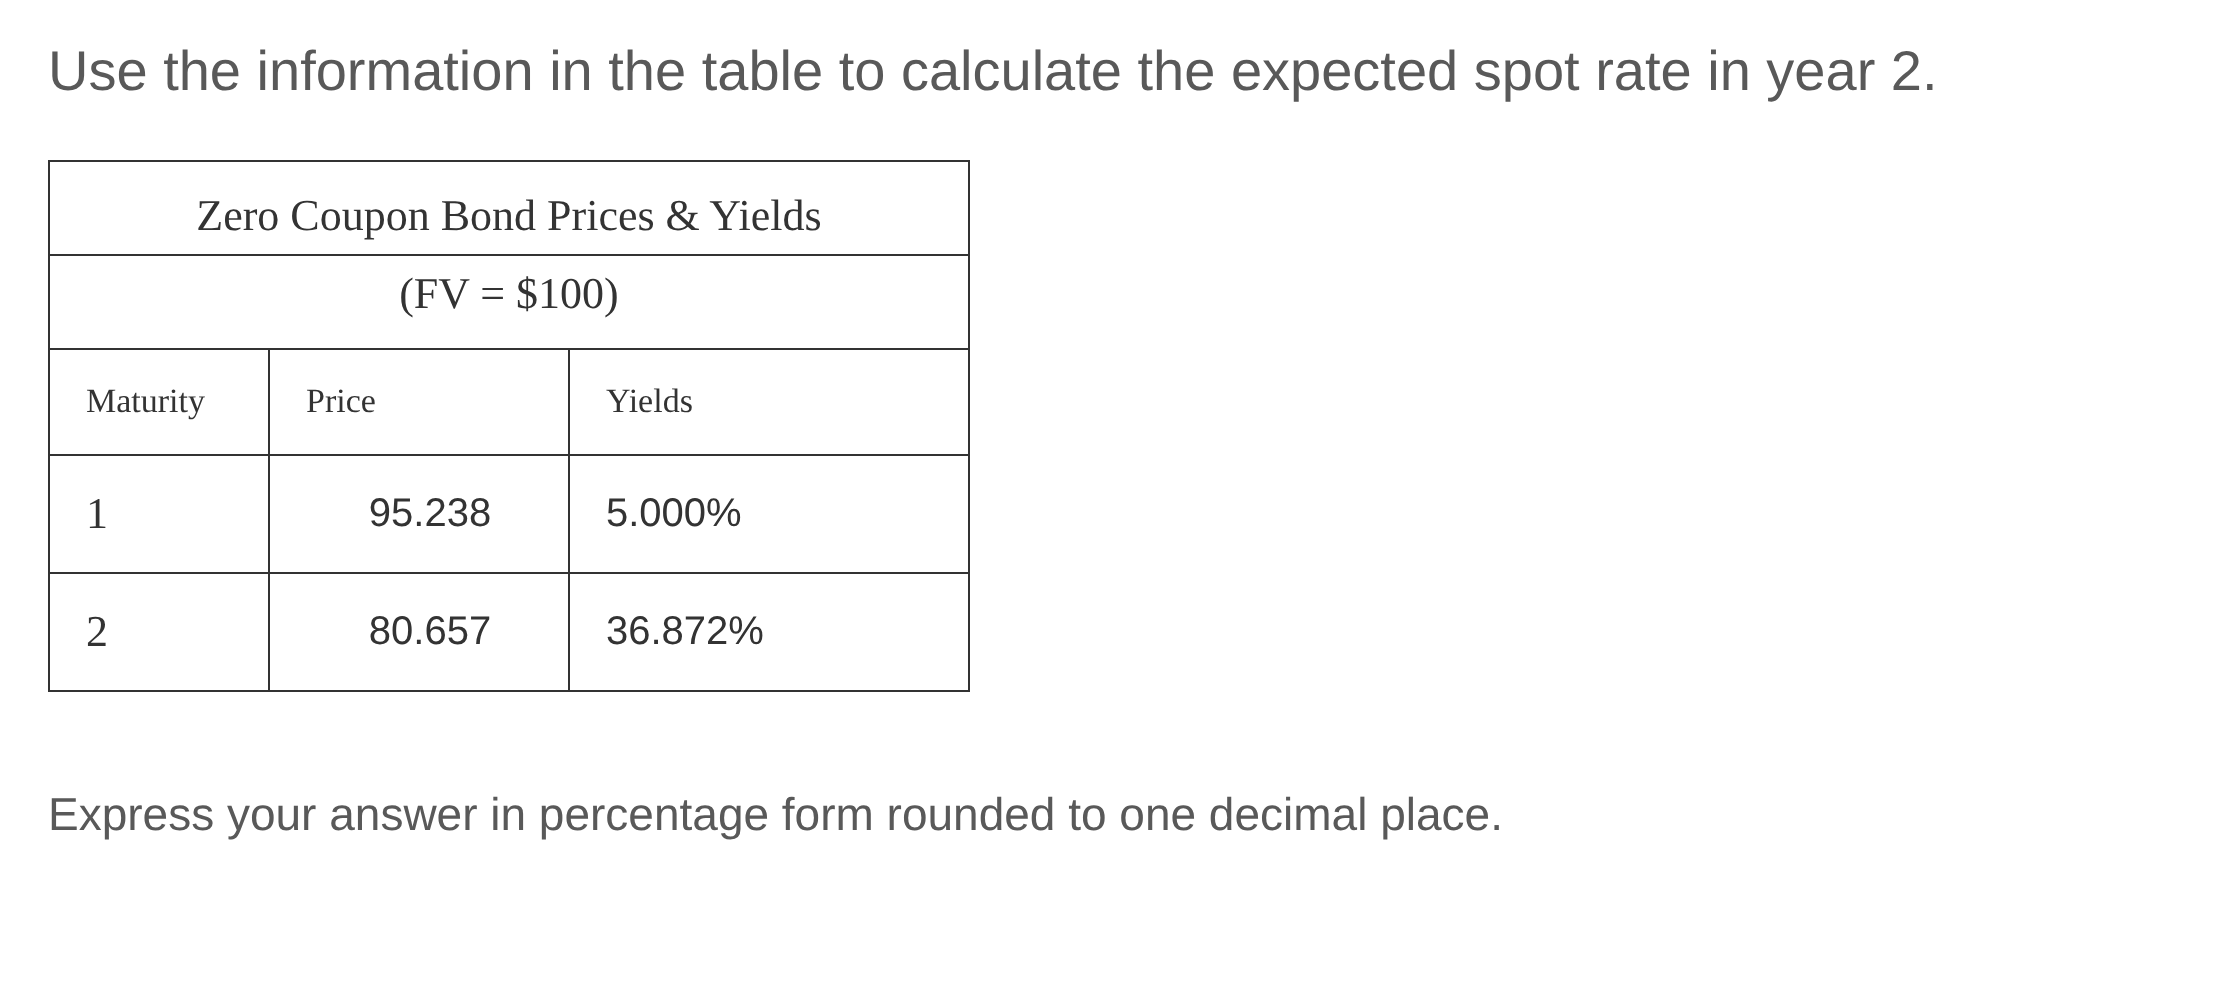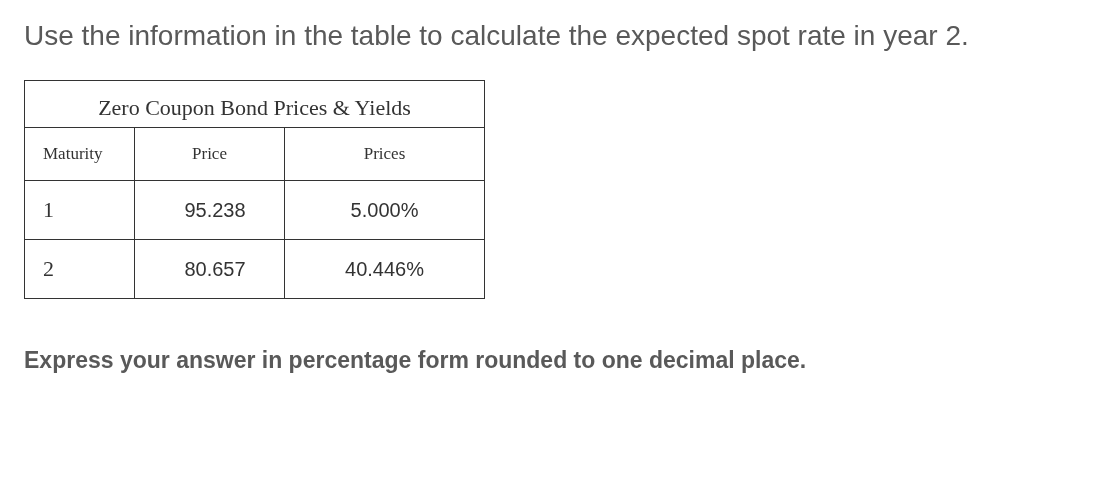--- a/index.html
+++ b/index.html
@@ -48,21 +48,21 @@
     th {
       font-family: 'Times New Roman', Times, serif;
       font-size: 17px;
       font-weight: 400;
       color: #333;
       padding: 16px 18px;
       border: 1px solid #333;
       text-align: left;
     }
     th.center {
-      text-align: center;
+      text-align: left;
     }
     td {
       border: 1px solid #333;
       padding: 16px 18px;
       font-size: 20px;
     }
     td.maturity {
       font-family: 'Times New Roman', Times, serif;
       font-size: 22px;
       color: #333;
@@ -72,52 +72,55 @@
     td.price {
       font-family: Arial, Helvetica, sans-serif;
       color: #333;
       text-align: center;
       width: 150px;
       padding-left: 29px;
     }
     td.yield {
       font-family: Arial, Helvetica, sans-serif;
       color: #333;
-      text-align: center;
+      text-align: left;
       width: 200px;
     }
     .instruction-text {
       font-size: 23px;
       color: #595959;
-      font-weight: 700;
+      font-weight: 400;
     }
   </style>
 </head>
 <body>
 
 <div class="question-text">Use the information in the table to calculate the expected spot rate in year 2.</div>
 
 <div class="table-container">
   <table>
     <tbody>
         <tr>
       <td colspan="3" class="table-title">Zero Coupon Bond Prices &amp; Yields</td>
     </tr>
     <tr>
+      <td colspan="3" class="table-subtitle">(FV = $100)</td>
+    </tr>
+    <tr>
       <th>Maturity</th>
       <th class="center">Price</th>
-      <th class="center">Prices</th>
+      <th class="center">Yields</th>
     </tr>
     <tr>
       <td class="maturity">1</td>
       <td class="price">95.238</td>
       <td class="yield">5.000%</td>
     </tr>
     <tr>
       <td class="maturity">2</td>
       <td class="price">80.657</td>
-      <td class="yield">40.446%</td>
+      <td class="yield">36.872%</td>
     </tr>
   </tbody>
     </table>
 </div>
 
 <div class="instruction-text">Express your answer in percentage form rounded to one decimal place.</div>
 
 </body></html>

